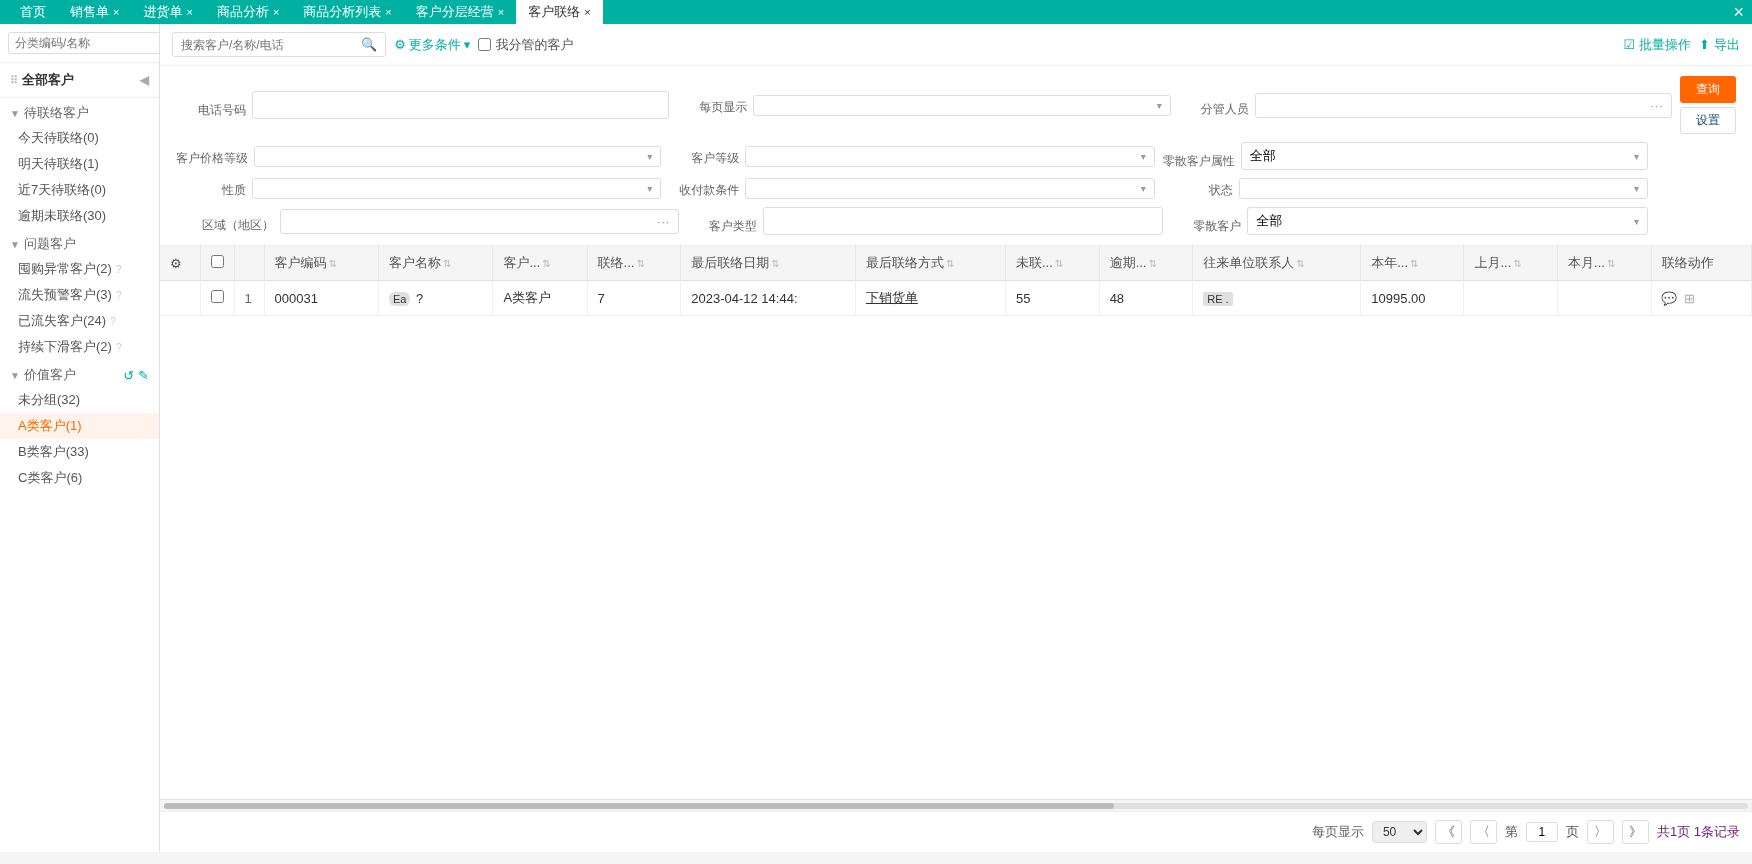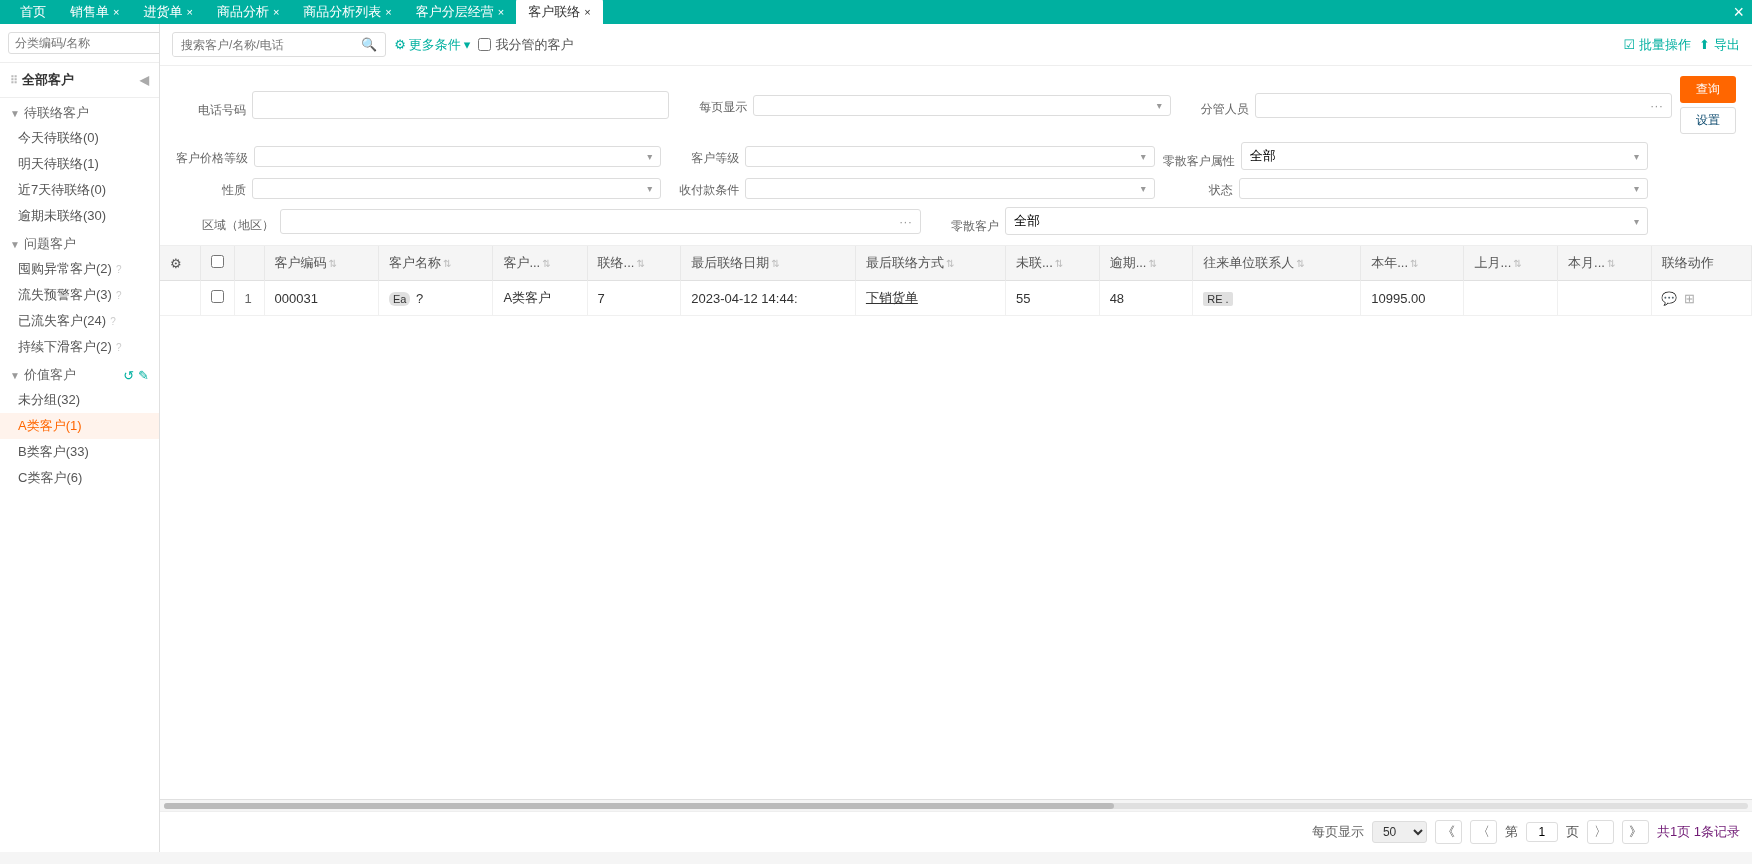--- a/index.html
+++ b/index.html
@@ -376,20 +376,24 @@
         </div>
         <div style="width: 80px;"></div>
       </div>
 
       <div class="adv-filter-row">
         <div class="filter-field">
           <span class="filter-label">区域（地区）</span>
           <div class="filter-input has-dots">
             <span class="dots">···</span>
           </div>
+        </div>
+        <div class="filter-field">
+          <span class="filter-label">客户类型</span>
+          <div class="filter-input" style="height:28px;"></div>
         </div>
         <div class="filter-field">
           <span class="filter-label">零散客户</span>
           <div class="filter-input">
             <span>全部</span>
             <span class="down-arrow">▾</span>
           </div>
         </div>
         <div style="width: 80px;"></div>
       </div>

